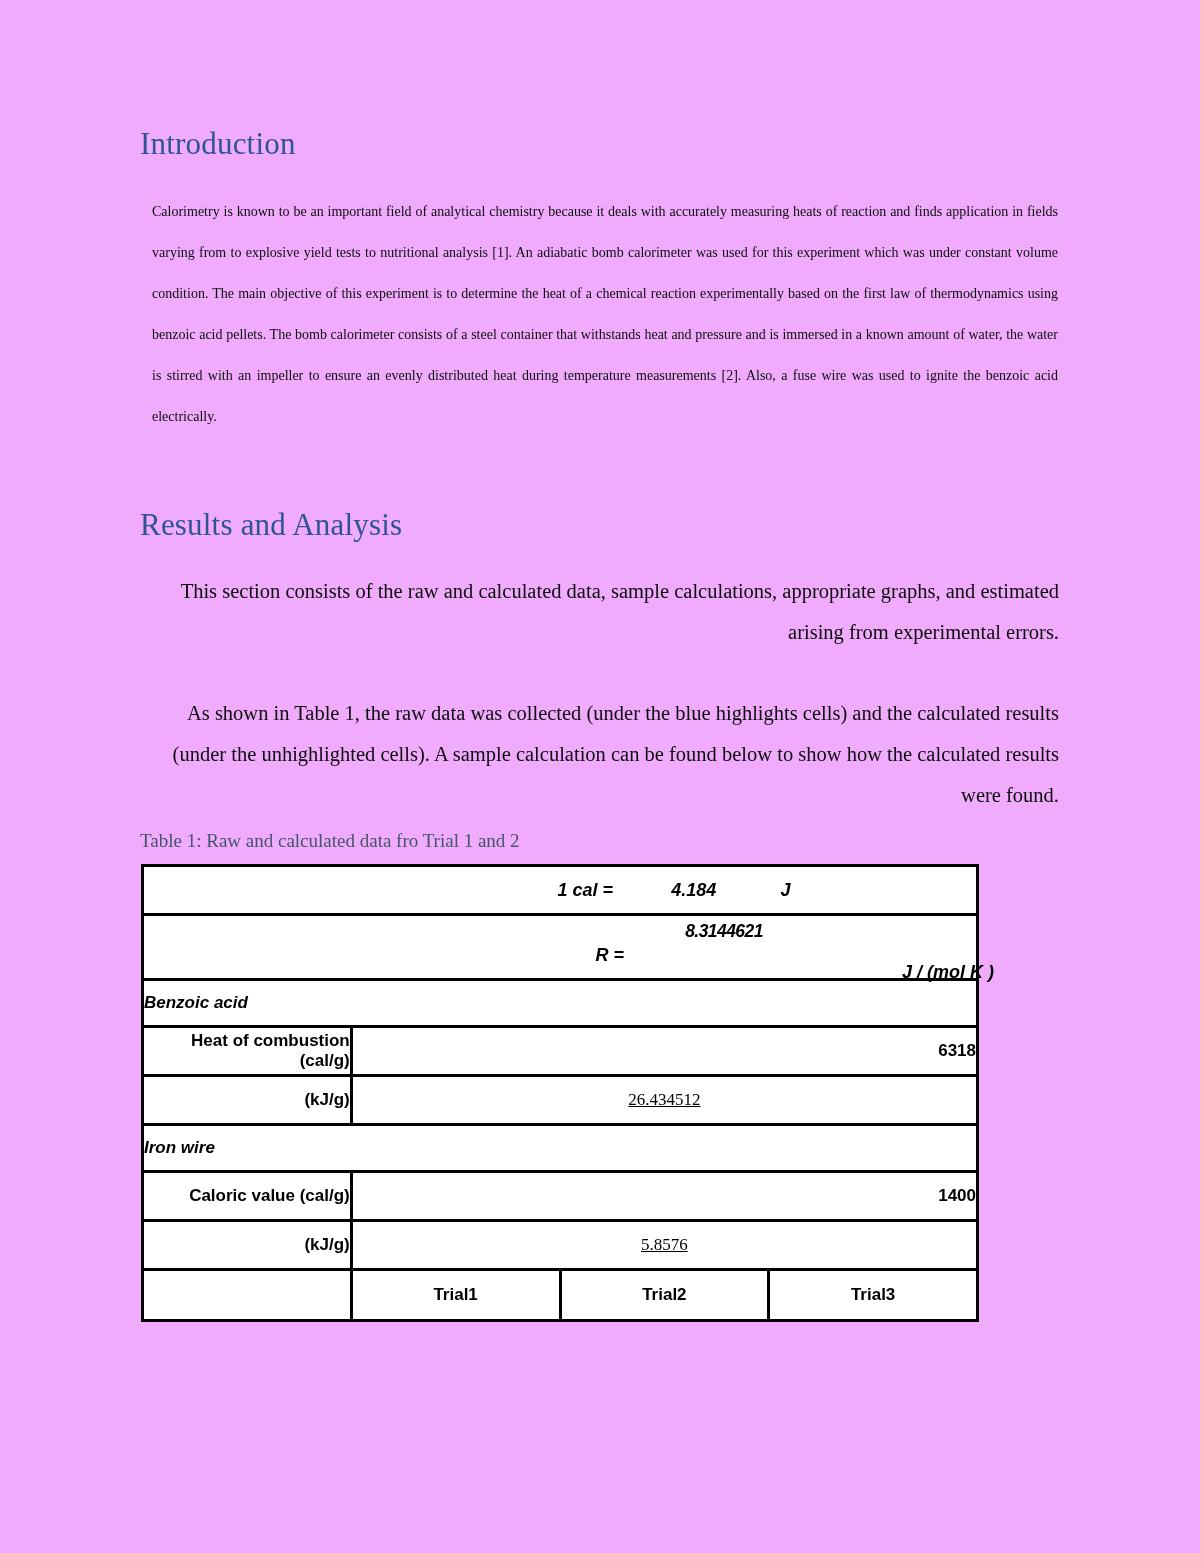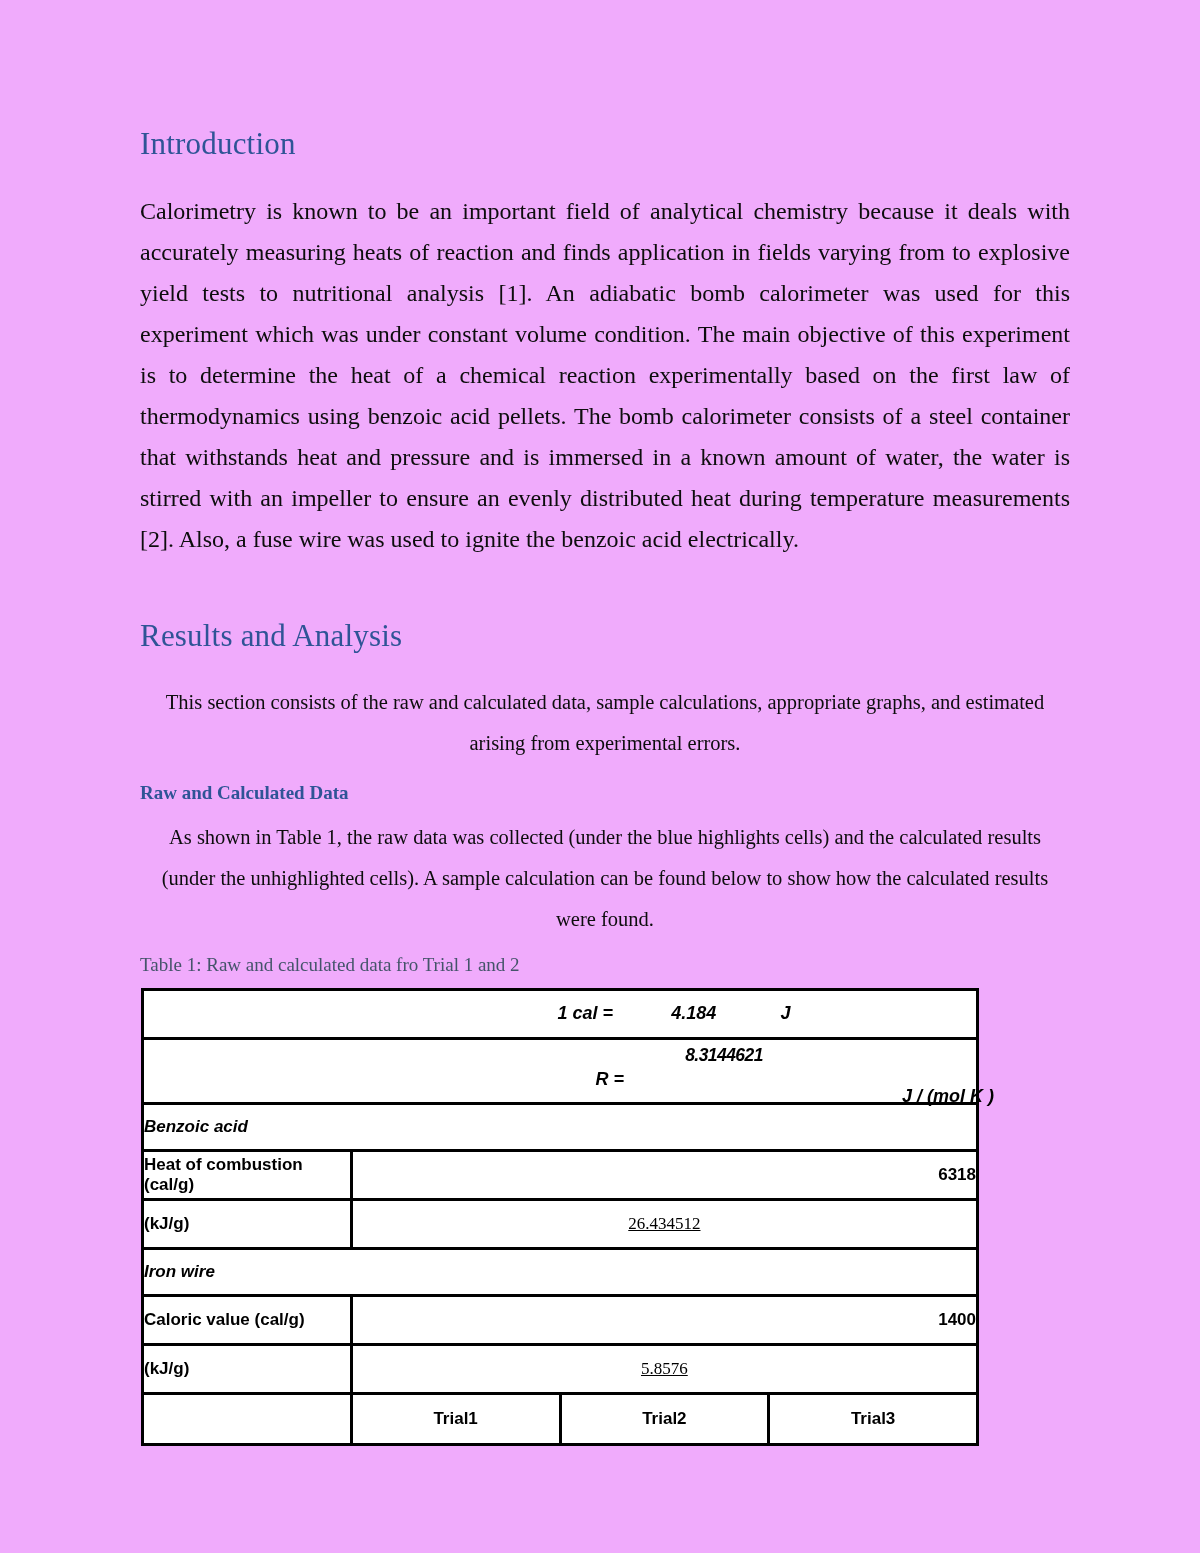--- a/index.html
+++ b/index.html
@@ -45,31 +45,31 @@
     font-family: "Liberation Serif", "DejaVu Serif", serif;
     font-size: 19px;
     font-weight: bold;
     color: #2F5496;
     margin: 0 0 12px 0;
     line-height: 1.2;
   }
 
   
   p.body-just {
-    font-size: 24px;
+    font-size: 14px;
     line-height: 41px;
     text-align: justify;
-    margin: 0;
+    margin: 12px;
     color: #0d0d0d;
   }
   p.body-left {
     font-size: 20.5px;
     line-height: 41px;
-    text-align: center;
-    margin: 0;
+    text-align: right;
+    margin: 11px;
     color: #0d0d0d;
   }
 
   .gap-after-intro { height: 60px; }
   .gap-before-h2 { height: 18px; }
 
   
   .caption {
     text-align: left;
     font-size: 19px;
@@ -112,21 +112,21 @@
     background: #f2f2f2;
     font-weight: bold;
     font-size: 17px;
     text-align: center;
     height: 48px;
   }
   td.blankgray {
     background: #f2f2f2;
   }
   td.label-r {
-    text-align: left;
+    text-align: right;
     padding-right: 8px;
     font-weight: bold;
     font-size: 17px;
     height: 46px;
   }
   td.val-bold {
     text-align: right;
     font-weight: bold;
     font-size: 17px;
   }
@@ -203,21 +203,20 @@
     <p class="body-just">Calorimetry is known to be an important field of analytical chemistry because it deals with accurately measuring heats of reaction and finds application in fields varying from to explosive yield tests to nutritional analysis [1]. An adiabatic bomb calorimeter was used for this experiment which was under constant volume condition. The main objective of this experiment is to determine the heat of a chemical reaction experimentally based on the first law of thermodynamics using benzoic acid pellets. The bomb calorimeter consists of a steel container that withstands heat and pressure and is immersed in a known amount of water, the water is stirred with an impeller to ensure an evenly distributed heat during temperature measurements [2]. Also, a fuse wire was used to ignite the benzoic acid electrically.</p>
 
     <div class="gap-after-intro"></div>
 
     <h1 class="heading1">Results and Analysis</h1>
 
     <p class="body-left">This section consists of the raw and calculated data, sample calculations, appropriate graphs, and estimated arising from experimental errors.</p>
 
     <div class="gap-before-h2"></div>
 
-    <h2 class="heading2">Raw and Calculated Data</h2>
 
     <p class="body-left">As shown in Table 1, the raw data was collected (under the blue highlights cells) and the calculated results (under the unhighlighted cells). A sample calculation can be found below to show how the calculated results were found.</p>
 
     <div class="caption">Table 1: Raw and calculated data fro Trial 1 and 2</div>
 
     <div class="tbl-wrap">
       <table class="data-table">
         <tbody>
 
           <tr>

